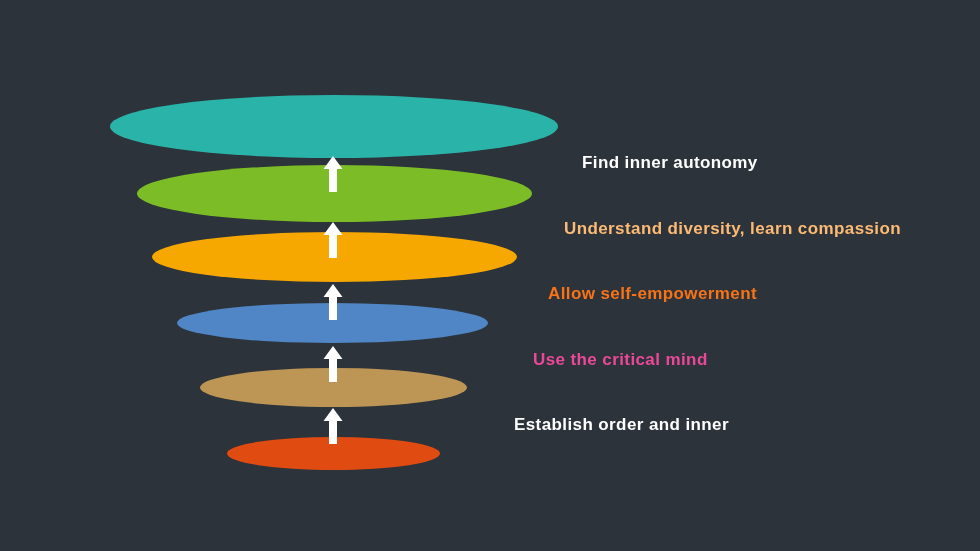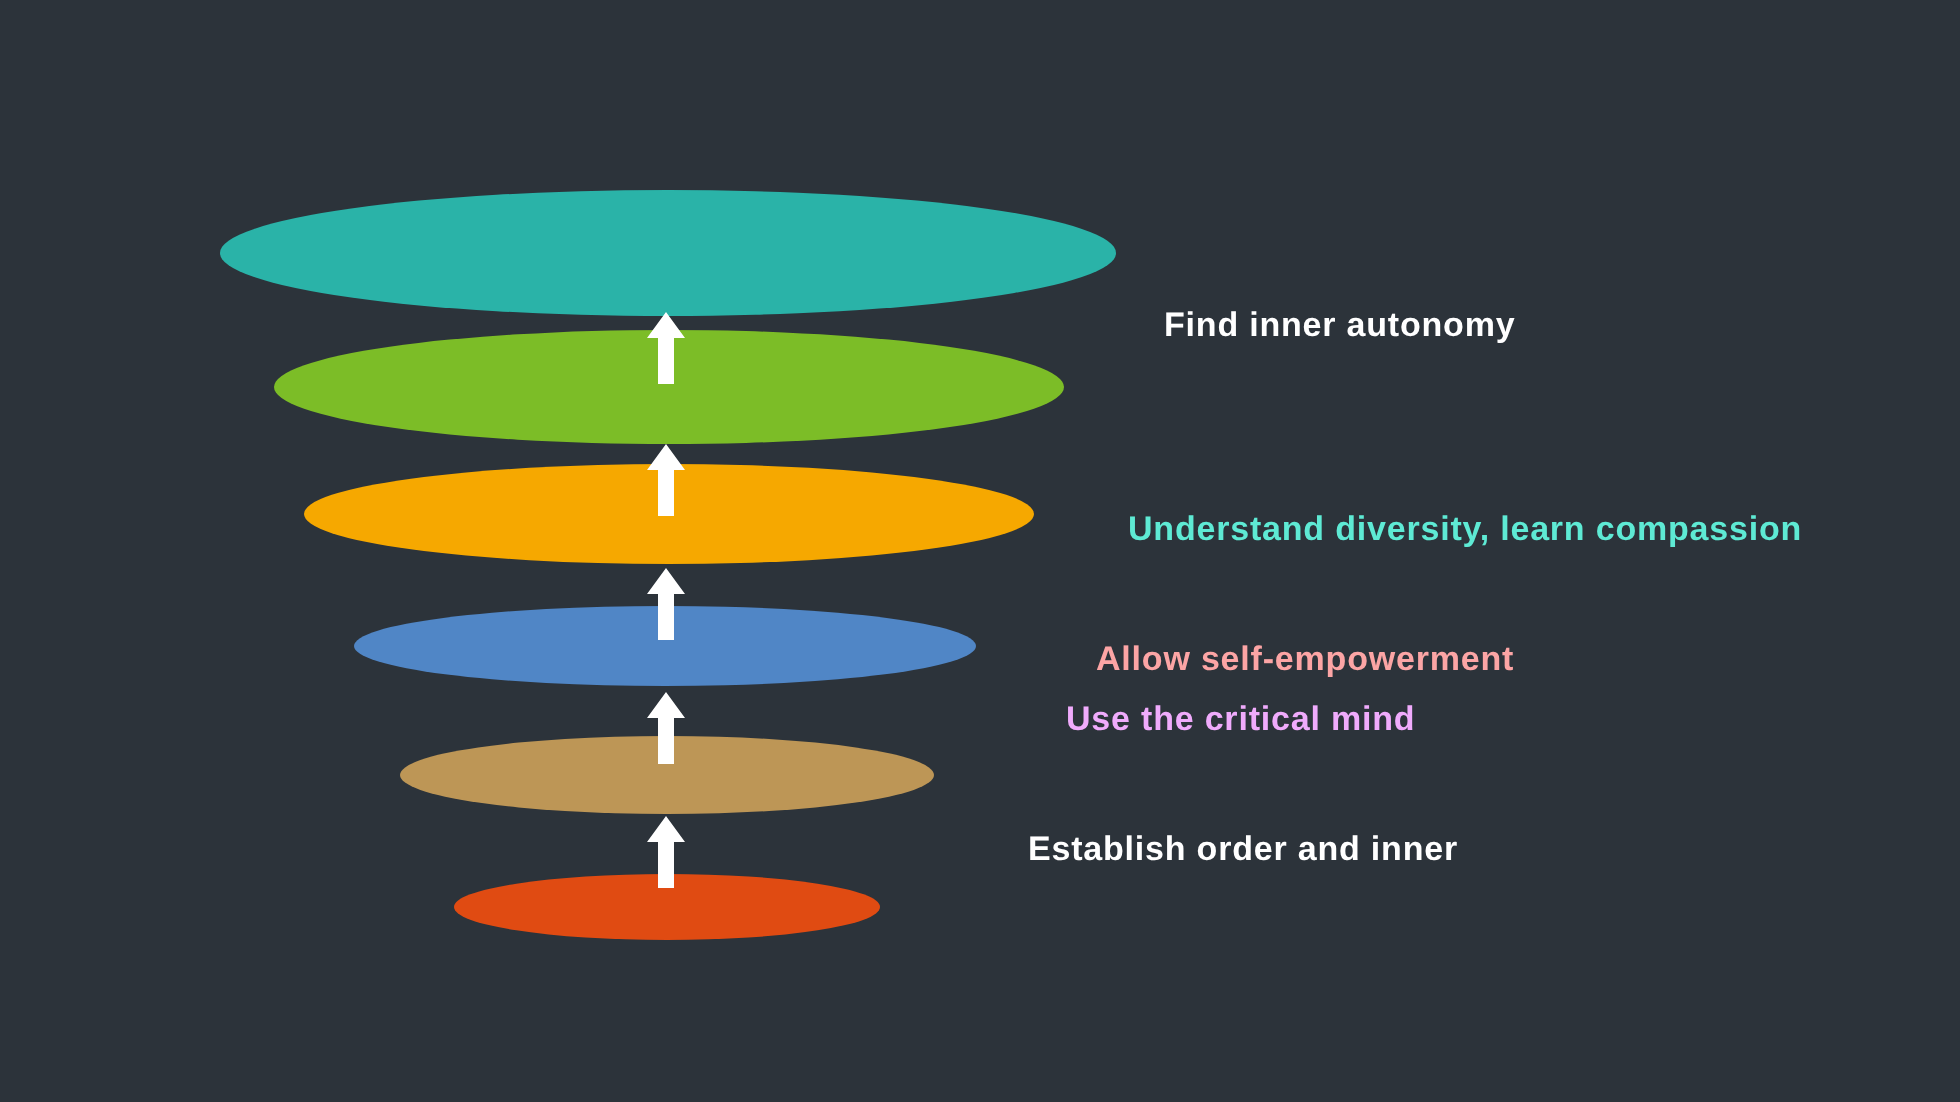--- a/index.html
+++ b/index.html
@@ -76,18 +76,18 @@
     <path d="M10 0 L19.5 13 L14 13 L14 36 L6 36 L6 13 L0.5 13 Z" fill="#ffffff"></path>
   </svg>
   <svg class="arrow a3" viewBox="0 0 20 36" aria-hidden="true">
     <path d="M10 0 L19.5 13 L14 13 L14 36 L6 36 L6 13 L0.5 13 Z" fill="#ffffff"></path>
   </svg>
   <svg class="arrow a4" viewBox="0 0 20 36" aria-hidden="true">
     <path d="M10 0 L19.5 13 L14 13 L14 36 L6 36 L6 13 L0.5 13 Z" fill="#ffffff"></path>
   </svg>
 
   <div class="step s0" style="color: rgb(255, 255, 255);">Find inner autonomy</div>
-  <div class="step s1" style="color: #5eead4; margin-top: 36px;">Understand diversity, learn compassion</div>
-  <div class="step s2" style="color: #fca5a5; margin-top: 36px;">Allow self-empowerment</div>
-  <div class="step s3" style="color: #f0abfc; text-align: right;">Use the critical mind</div>
+  <div class="step s1" style="color: #fdba74;">Understand diversity, learn compassion</div>
+  <div class="step s2" style="color: #f97316;">Allow self-empowerment</div>
+  <div class="step s3" style="color: #ec4899; text-align: right;">Use the critical mind</div>
   <div class="step s4" style="color: rgb(255, 255, 255);">Establish order and inner</div>
 
 </div>
 
 </body></html>

